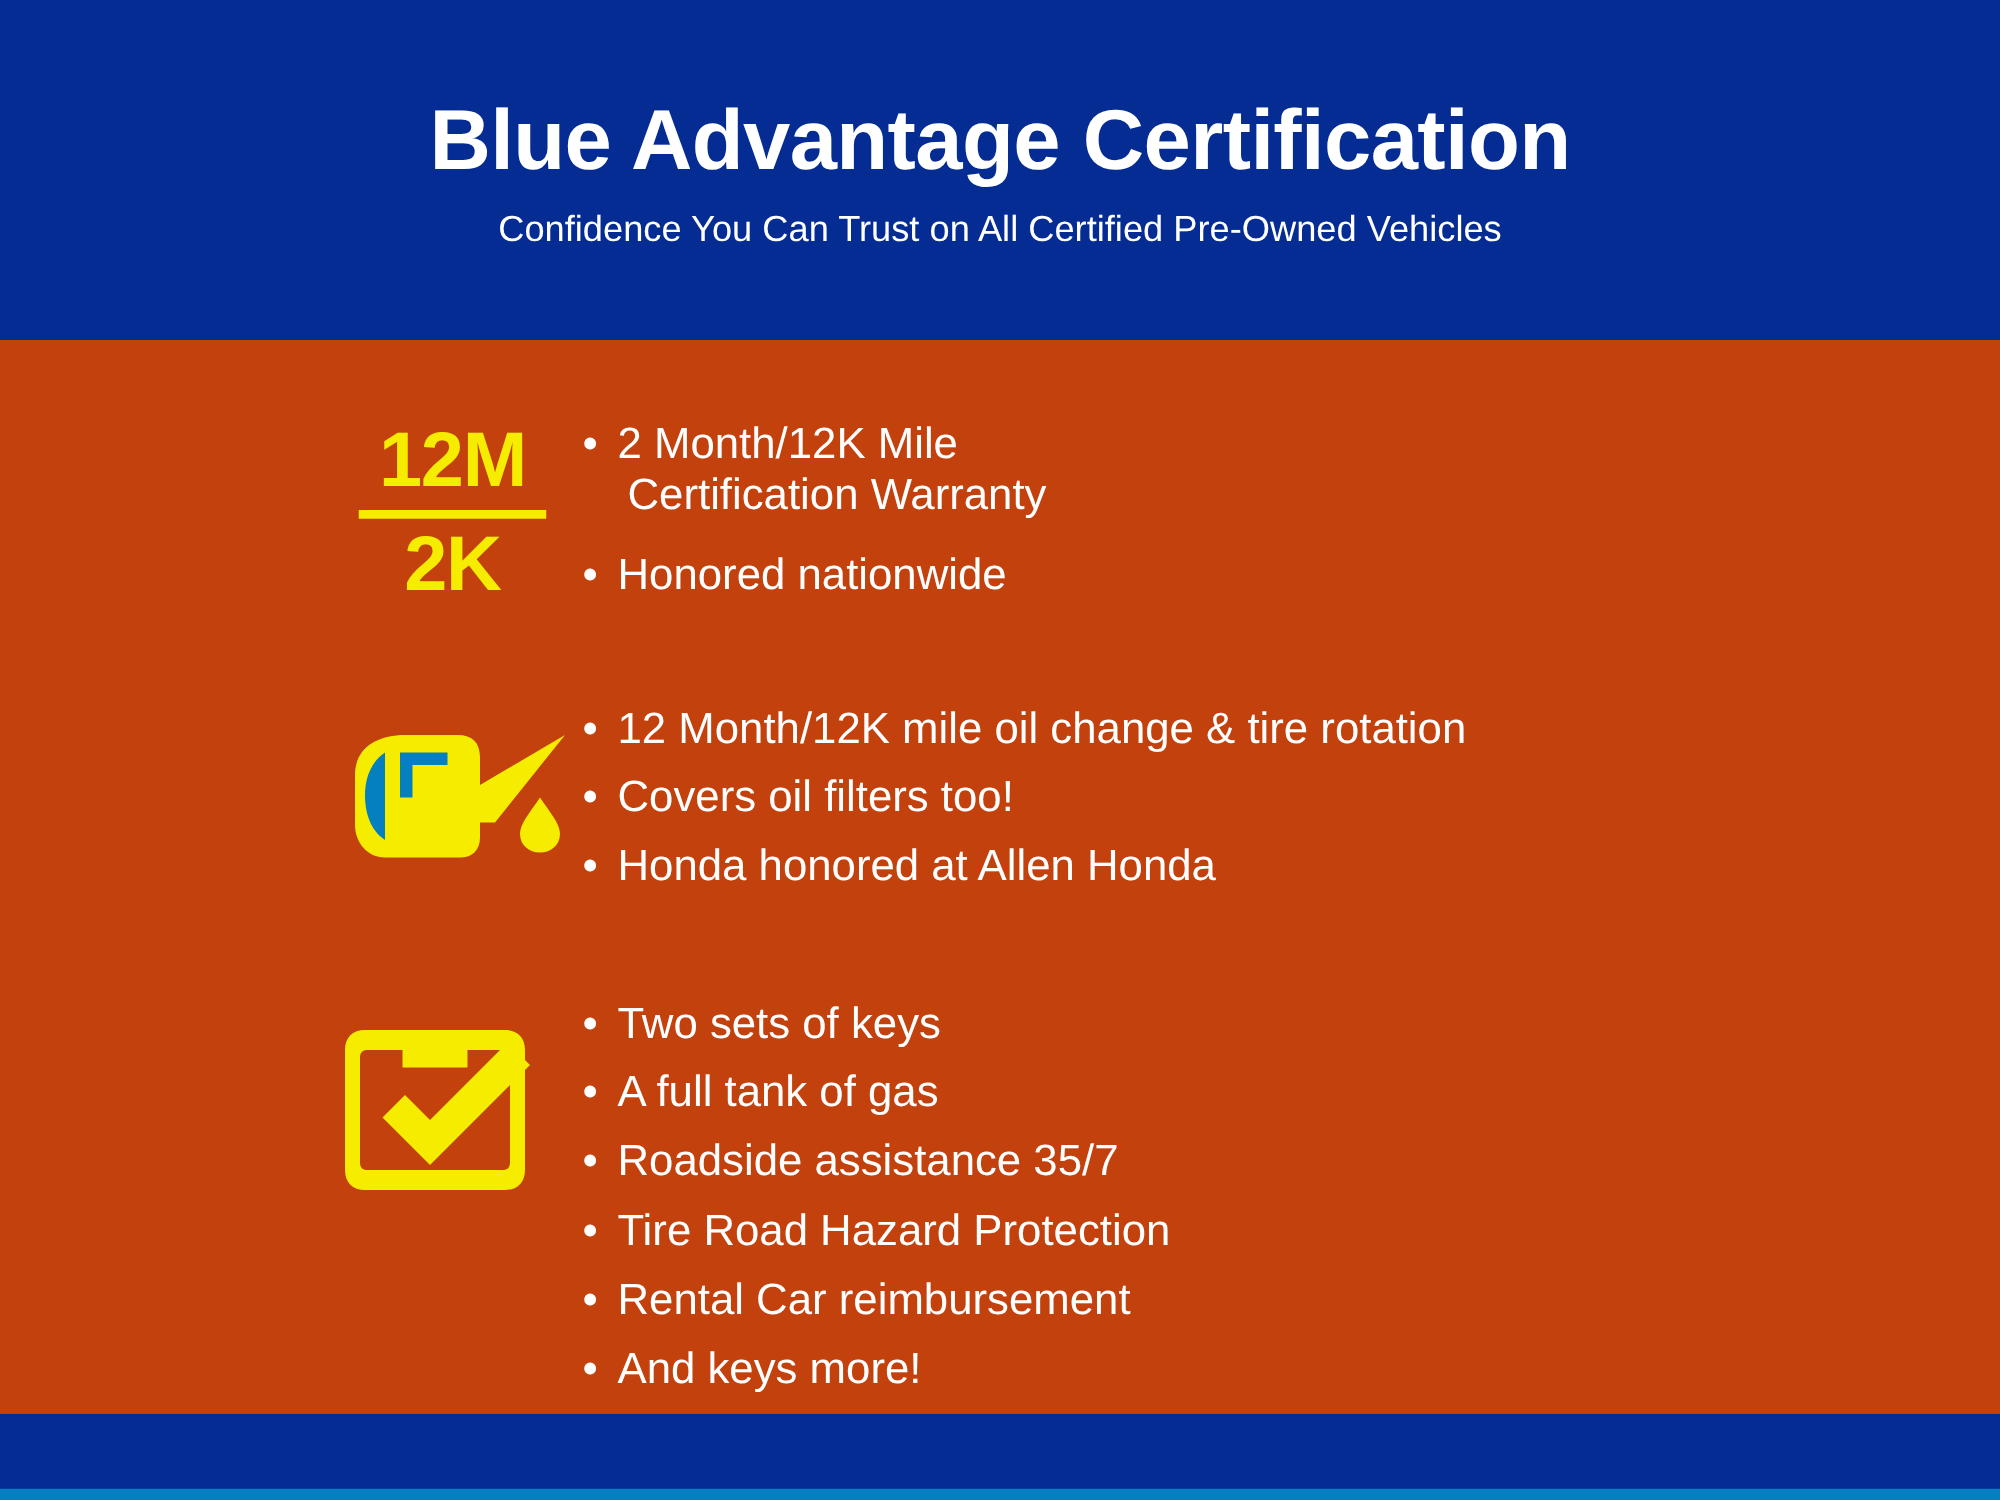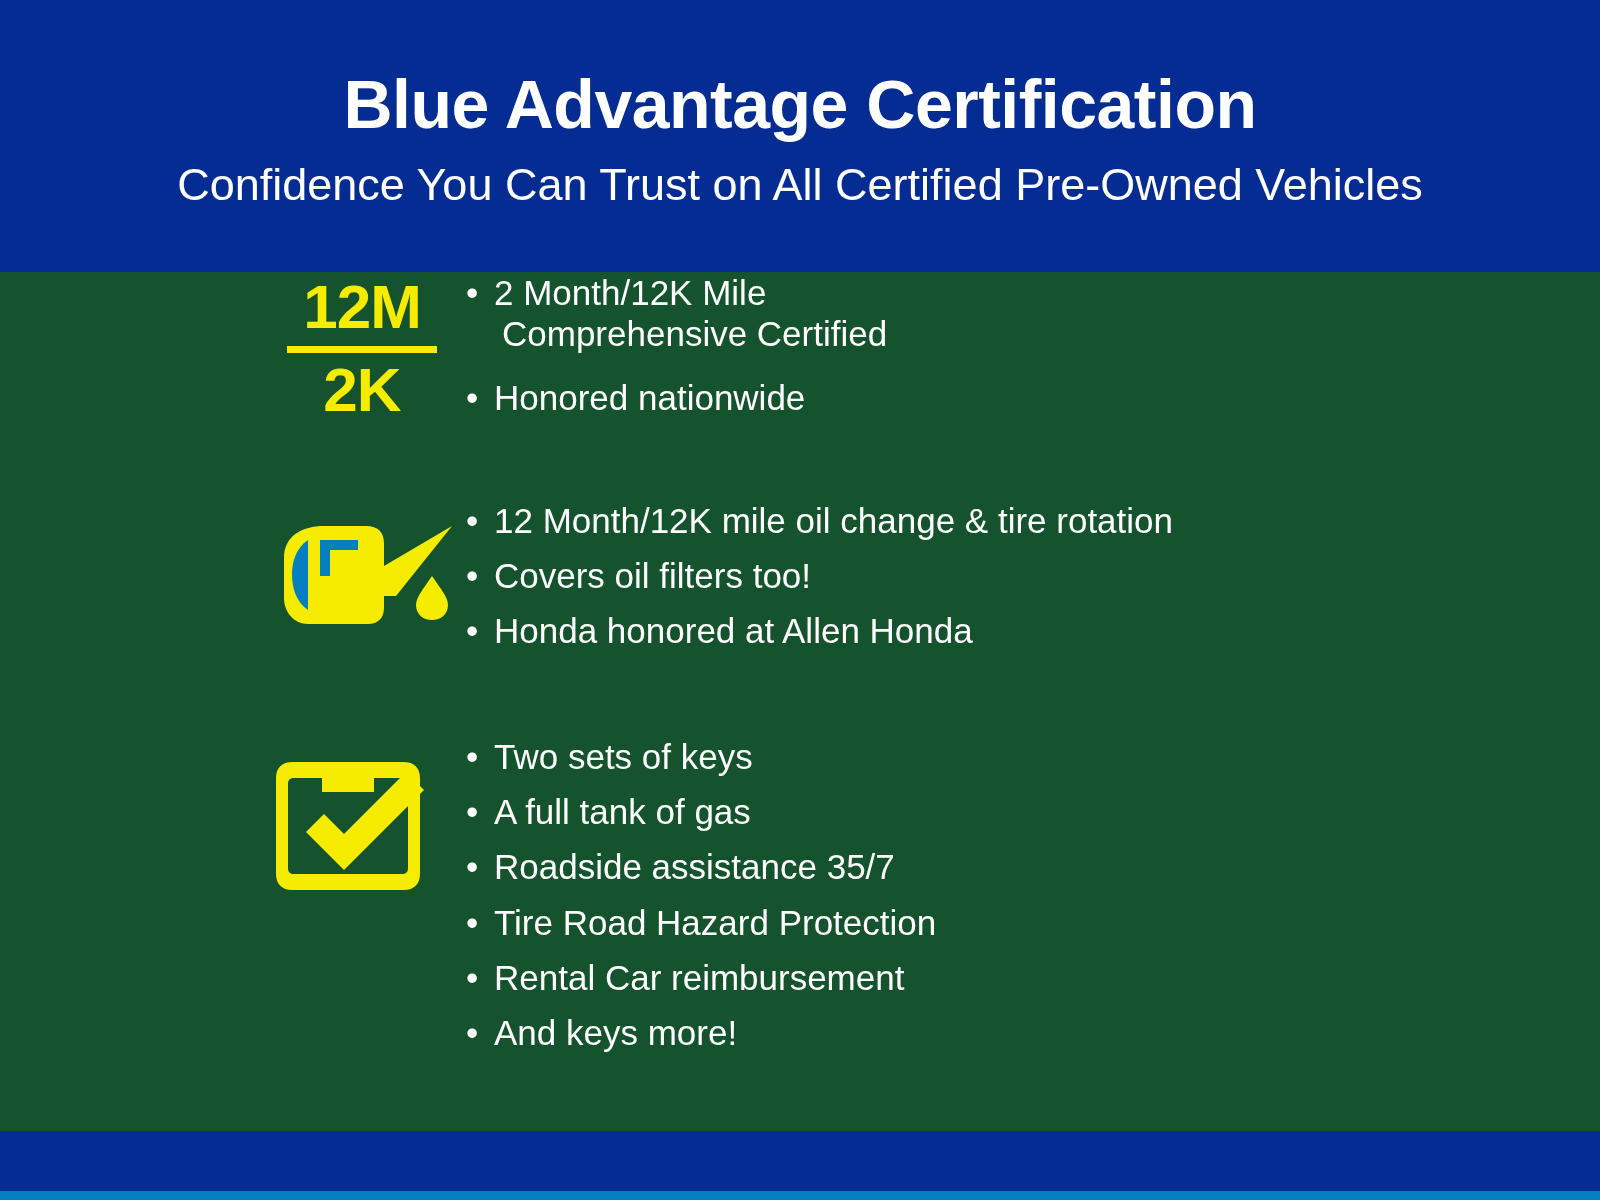--- a/index.html
+++ b/index.html
@@ -33,34 +33,35 @@
     color:#ffffff;
     font-size:68px;
     font-weight:bold;
     letter-spacing:-0.5px;
     line-height:1.05;
     text-align:center;
     white-space:nowrap;
   }
   .header-subtitle {
     color:#ffffff;
-    font-size:45px;
+    font-size:29px;
     font-weight:400;
     line-height:1.1;
     text-align:center;
     margin-top:20px;
     white-space:nowrap;
   }
 
   
   .body-area {
     position:relative;
     flex:1;
-    background:#14532d;
+    background:#c2410c;
     padding-left:262px;
+    padding-top:62px;
   }
 
   .feature-group {
     display:flex;
     align-items:flex-start;
   }
   .feature-group.g1 { margin-top:0px; }
   .feature-group.g2 { margin-top:74px; }
   .feature-group.g3 { margin-top:70px; }
 
@@ -144,21 +145,21 @@
           <span class="num">12M</span>
           <span class="bar"></span>
           <span class="den">2K</span>
         </div>
       </div>
       <div class="bullets">
         <div class="bullet-row first">
           <span class="bullet-dot">•</span>
           <span class="bullet-text">
             <span>2 Month/12K Mile</span>
-            <span class="line2">Comprehensive Certified</span>
+            <span class="line2">Certification Warranty</span>
           </span>
         </div>
         <div class="bullet-row">
           <span class="bullet-dot">•</span>
           <span class="bullet-text">Honored nationwide</span>
         </div>
       </div>
     </div>
 
     <div class="feature-group g2">

